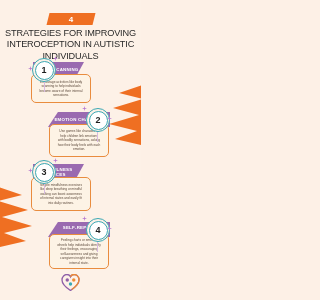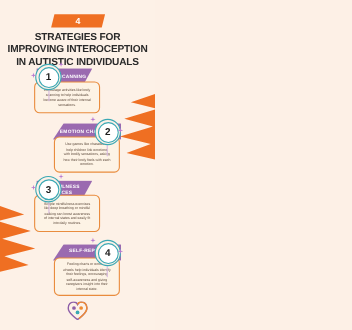--- a/index.html
+++ b/index.html
@@ -53,21 +53,21 @@
     letter-spacing: 0.2px;
   }
   .poster-title {
     position: absolute;
     left: 5px;
     top: 28px;
     width: 131px;
     text-align: center;
     font-size: 9.2px;
     line-height: 11.4px;
-    font-weight: bold;
+    font-weight: normal;
     color: #2a2a2a;
     letter-spacing: -0.15px;
   }
 
   
   .item {
     position: absolute;
     width: 141px;
   }
   .ribbon {

